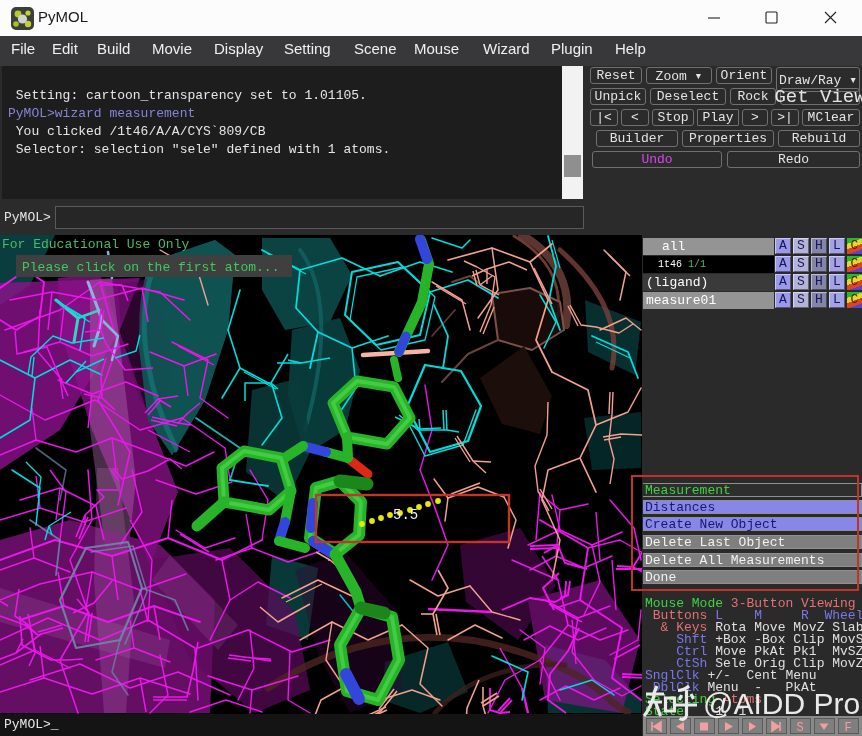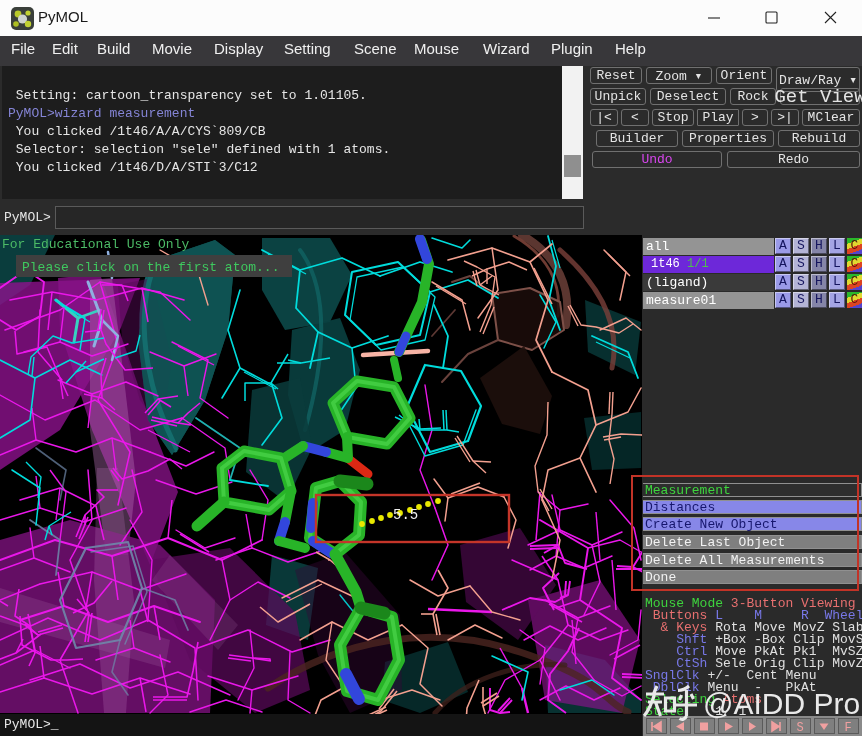--- a/index.html
+++ b/index.html
@@ -34,21 +34,20 @@
     <span style="position:absolute;left:483px;top:4px">Wizard</span>
     <span style="position:absolute;left:551px;top:4px">Plugin</span>
     <span style="position:absolute;left:615px;top:4px">Help</span>
   </div>
 <div style="position:absolute;left:0;top:66px;width:862px;height:169px;background:#2b2b2b"></div>
 <div style="position:absolute;left:2px;top:66px;width:560px;height:133px;background:#1d1d1d;font-size:13px">
     <div style="position:absolute;left:6px;top:22px;color:#e6e6e6;white-space:pre"> Setting: cartoon_transparency set to 1.01105.</div>
     <div style="position:absolute;left:6px;top:40px;color:#8585d6;white-space:pre">PyMOL&gt;wizard measurement</div>
     <div style="position:absolute;left:6px;top:58px;color:#e6e6e6;white-space:pre"> You clicked /1t46/A/A/CYS`809/CB</div>
     <div style="position:absolute;left:6px;top:76px;color:#e6e6e6;white-space:pre"> Selector: selection "sele" defined with 1 atoms.</div>
-    <div style="position:absolute;left:6px;top:94px;color:#e6e6e6;white-space:pre"> You clicked /1t46/D/A/STI`3/C12</div>
   </div>
 <div style="position:absolute;left:562px;top:66px;width:21px;height:133px;background:#f2f2f2"></div>
 <div style="position:absolute;left:564px;top:155px;width:17px;height:22px;background:#8f8f8f"></div>
 <div style="position:absolute;left:4px;top:207px;color:#e6e6e6;font-size:13px;line-height:22px">PyMOL&gt;</div>
 <div style="position:absolute;left:55px;top:206px;width:529px;height:23px;background:#262626;border:1px solid #5a5a5a;box-sizing:border-box"></div>
 <div style="position:absolute;left:590px;top:67px;width:52px;height:17px;border:1px solid #707070;border-radius:3px;color:#e4e4e4;font-size:13px;display:flex;align-items:center;justify-content:center;box-sizing:border-box;white-space:pre">Reset</div>
 <div style="position:absolute;left:646px;top:67px;width:66px;height:17px;border:1px solid #707070;border-radius:3px;color:#e4e4e4;font-size:13px;display:flex;align-items:center;justify-content:center;box-sizing:border-box;white-space:pre">Zoom ▾</div>
 <div style="position:absolute;left:716px;top:67px;width:56px;height:17px;border:1px solid #707070;border-radius:3px;color:#e4e4e4;font-size:13px;display:flex;align-items:center;justify-content:center;box-sizing:border-box;white-space:pre">Orient</div>
 <div style="position:absolute;left:776px;top:67px;width:84px;height:25px;border:1px solid #707070;border-radius:3px;color:#e4e4e4;font-size:13px;display:flex;align-items:center;justify-content:center;box-sizing:border-box;white-space:pre">Draw/Ray ▾</div>
 <div style="position:absolute;left:590px;top:88px;width:56px;height:17px;border:1px solid #707070;border-radius:3px;color:#e4e4e4;font-size:13px;display:flex;align-items:center;justify-content:center;box-sizing:border-box;white-space:pre">Unpick</div>
@@ -419,27 +418,27 @@
       <circle cx="428" cy="269" r="2.9" fill="#e8e800"></circle>
       <circle cx="438" cy="266" r="2.9" fill="#e8e800"></circle>
       <text x="393" y="284" font-family="Liberation Mono, monospace" font-size="14" fill="#f0f0f0">5.5</text>
       <rect x="316" y="260" width="193" height="47" fill="none" stroke="#c43529" stroke-width="2.4"></rect>
       <text x="2" y="13" font-family="Liberation Mono, monospace" font-size="13" fill="#4cbb66">For Educational Use Only</text>
       <rect x="16" y="20" width="276" height="22" fill="#3f3f3f"></rect>
       <text x="22" y="36" font-family="Liberation Mono, monospace" font-size="13" fill="#3fc95f">Please click on the first atom...</text>
     </svg>
   </div>
 <div style="position:absolute;left:642px;top:235px;width:220px;height:501px;background:#2a2a2a"></div>
-<div style="position:absolute;left:643px;top:238px;width:131px;height:17px;background:#949494;color:#fff;font-size:13px;line-height:17px;padding-left:3px;box-sizing:border-box;white-space:pre">all</div>
+<div style="position:absolute;left:643px;top:238px;width:131px;height:17px;background:#949494;color:#fff;font-size:13px;line-height:17px;padding-left:19px;box-sizing:border-box;white-space:pre">all</div>
 <div style="position:absolute;left:775px;top:238px;width:16px;height:16px;background:#9a9ae8;box-shadow:inset 1px 1px 0 rgba(255,255,255,.45), inset -1px -1px 0 rgba(0,0,0,.45);color:#15155e;font-size:13px;line-height:16px;text-align:center;box-sizing:border-box">A</div>
 <div style="position:absolute;left:793px;top:238px;width:16px;height:16px;background:#b4b4d6;box-shadow:inset 1px 1px 0 rgba(255,255,255,.45), inset -1px -1px 0 rgba(0,0,0,.45);color:#15155e;font-size:13px;line-height:16px;text-align:center;box-sizing:border-box">S</div>
 <div style="position:absolute;left:811px;top:238px;width:16px;height:16px;background:#8585a8;box-shadow:inset 1px 1px 0 rgba(255,255,255,.45), inset -1px -1px 0 rgba(0,0,0,.45);color:#15155e;font-size:13px;line-height:16px;text-align:center;box-sizing:border-box">H</div>
 <div style="position:absolute;left:829px;top:238px;width:16px;height:16px;background:#a4a4e4;box-shadow:inset 1px 1px 0 rgba(255,255,255,.45), inset -1px -1px 0 rgba(0,0,0,.45);color:#15155e;font-size:13px;line-height:16px;text-align:center;box-sizing:border-box">L</div>
 <div style="position:absolute;left:847px;top:238px;width:15px;height:16px;background:linear-gradient(160deg,#2ab82a 0 28%,#e0d830 28% 52%,#dd4422 52% 78%,#5544cc 78% 100%);color:#5a1808;font-size:13px;line-height:16px;text-align:center;box-sizing:border-box">C</div>
-<div style="position:absolute;left:643px;top:256px;width:131px;height:17px;background:#6d28d9;color:#fff;font-size:12px;line-height:17px;padding-left:8px;box-sizing:border-box;white-space:pre">1t46 <span style="color:#4ec04e">1/1</span></div>
+<div style="position:absolute;left:643px;top:256px;width:131px;height:17px;background:#000000;color:#fff;font-size:10px;line-height:17px;padding-left:15px;box-sizing:border-box;white-space:pre">1t46 <span style="color:#4ec04e">1/1</span></div>
 <div style="position:absolute;left:775px;top:256px;width:16px;height:16px;background:#9a9ae8;box-shadow:inset 1px 1px 0 rgba(255,255,255,.45), inset -1px -1px 0 rgba(0,0,0,.45);color:#15155e;font-size:13px;line-height:16px;text-align:center;box-sizing:border-box">A</div>
 <div style="position:absolute;left:793px;top:256px;width:16px;height:16px;background:#b4b4d6;box-shadow:inset 1px 1px 0 rgba(255,255,255,.45), inset -1px -1px 0 rgba(0,0,0,.45);color:#15155e;font-size:13px;line-height:16px;text-align:center;box-sizing:border-box">S</div>
 <div style="position:absolute;left:811px;top:256px;width:16px;height:16px;background:#8585a8;box-shadow:inset 1px 1px 0 rgba(255,255,255,.45), inset -1px -1px 0 rgba(0,0,0,.45);color:#15155e;font-size:13px;line-height:16px;text-align:center;box-sizing:border-box">H</div>
 <div style="position:absolute;left:829px;top:256px;width:16px;height:16px;background:#a4a4e4;box-shadow:inset 1px 1px 0 rgba(255,255,255,.45), inset -1px -1px 0 rgba(0,0,0,.45);color:#15155e;font-size:13px;line-height:16px;text-align:center;box-sizing:border-box">L</div>
 <div style="position:absolute;left:847px;top:256px;width:15px;height:16px;background:linear-gradient(160deg,#2ab82a 0 28%,#e0d830 28% 52%,#dd4422 52% 78%,#5544cc 78% 100%);color:#5a1808;font-size:13px;line-height:16px;text-align:center;box-sizing:border-box">C</div>
 <div style="position:absolute;left:643px;top:274px;width:131px;height:17px;background:#3a3a3a;color:#fff;font-size:13px;line-height:17px;padding-left:3px;box-sizing:border-box;white-space:pre">(ligand)</div>
 <div style="position:absolute;left:775px;top:274px;width:16px;height:16px;background:#9a9ae8;box-shadow:inset 1px 1px 0 rgba(255,255,255,.45), inset -1px -1px 0 rgba(0,0,0,.45);color:#15155e;font-size:13px;line-height:16px;text-align:center;box-sizing:border-box">A</div>
 <div style="position:absolute;left:793px;top:274px;width:16px;height:16px;background:#b4b4d6;box-shadow:inset 1px 1px 0 rgba(255,255,255,.45), inset -1px -1px 0 rgba(0,0,0,.45);color:#15155e;font-size:13px;line-height:16px;text-align:center;box-sizing:border-box">S</div>
 <div style="position:absolute;left:811px;top:274px;width:16px;height:16px;background:#8585a8;box-shadow:inset 1px 1px 0 rgba(255,255,255,.45), inset -1px -1px 0 rgba(0,0,0,.45);color:#15155e;font-size:13px;line-height:16px;text-align:center;box-sizing:border-box">H</div>
 <div style="position:absolute;left:829px;top:274px;width:16px;height:16px;background:#a4a4e4;box-shadow:inset 1px 1px 0 rgba(255,255,255,.45), inset -1px -1px 0 rgba(0,0,0,.45);color:#15155e;font-size:13px;line-height:16px;text-align:center;box-sizing:border-box">L</div>

